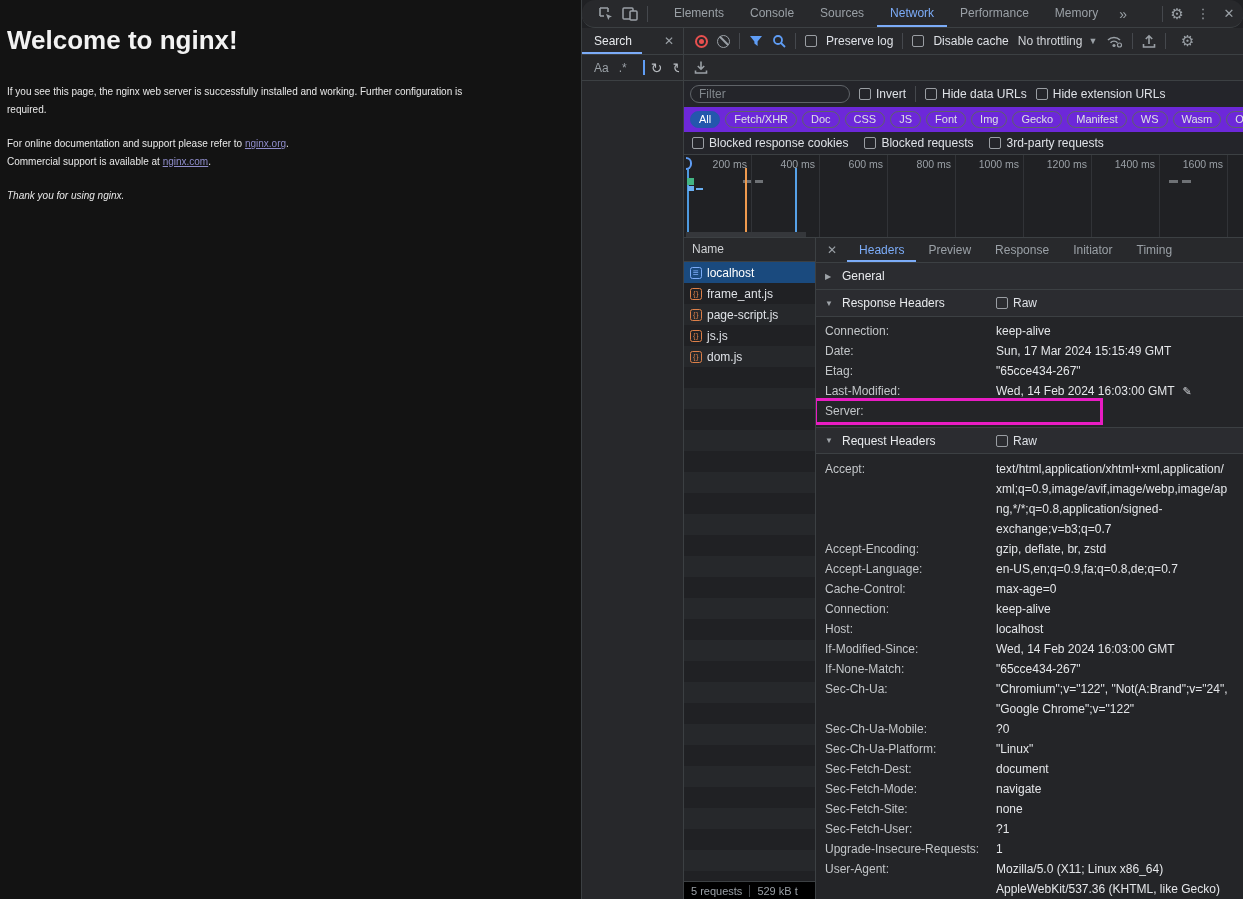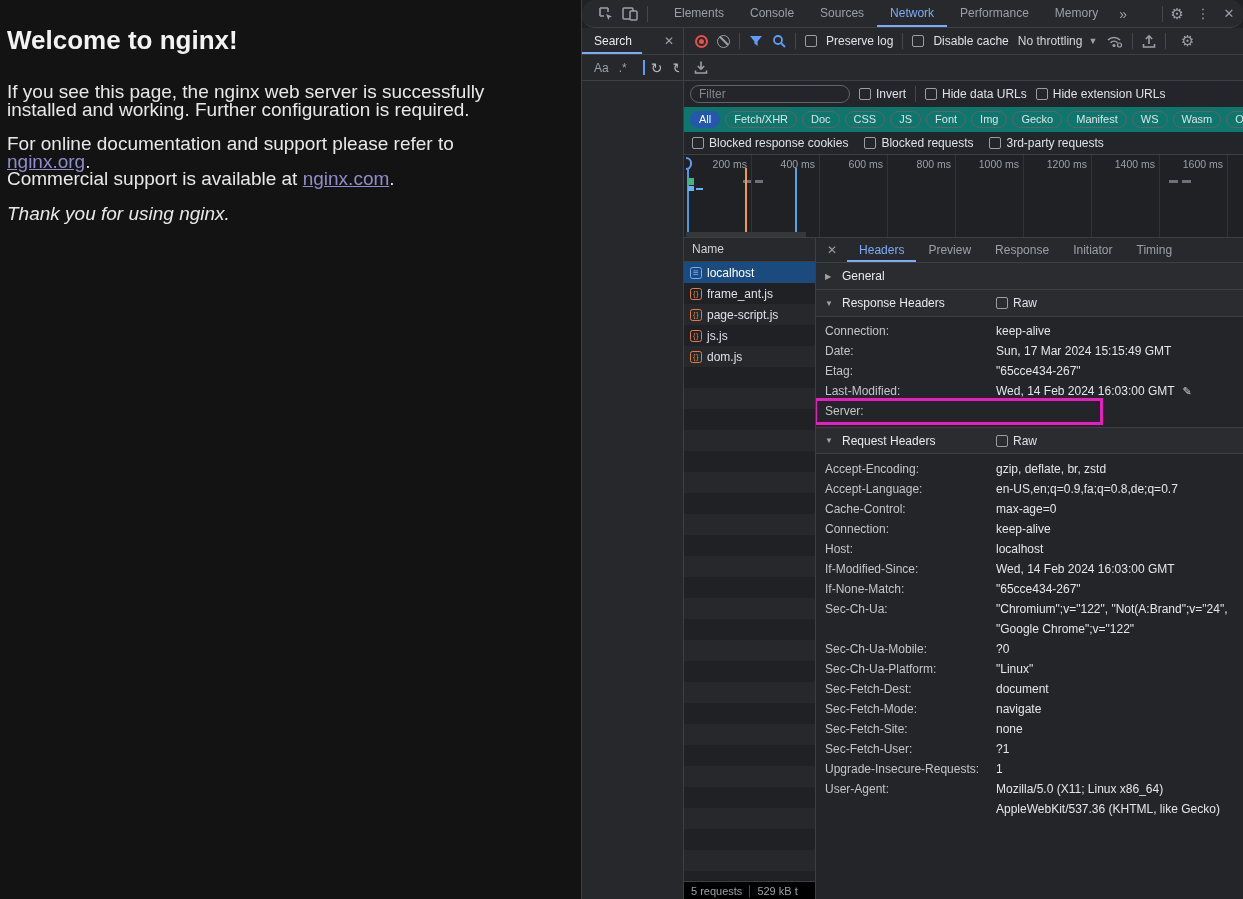--- a/index.html
+++ b/index.html
@@ -4,21 +4,21 @@
 <style>
   * { box-sizing: border-box; margin: 0; padding: 0; }
   html,body { width:1243px; height:899px; overflow:hidden; background:#131313;
     font-family:"Liberation Sans", sans-serif; }
   .screen { position:relative; width:1243px; height:899px; }
 
   
   .nginx-page { position:absolute; left:0; top:0; width:581px; height:899px;
     background:#131313; color:#e8e8e8; padding:8px 0 0 7px; }
   .nginx-page h1 { font-size:26px; font-weight:bold; color:#f2f2f2; margin:17px 0 27px 0; letter-spacing:0; }
-  .nginx-page p { font-size:19px; line-height:17.5px; margin:17px 0; width:478px; }
+  .nginx-page p { font-size:10px; line-height:17.5px; margin:17px 0; width:478px; }
   .nginx-page p.italic { font-style:italic; }
   .nginx-page a { color:#8f8dcb; text-decoration:underline; }
 
   
   .devtools { position:absolute; left:581px; top:0; width:662px; height:899px;
     background:#202124; color:#dee1e6; font-size:12px; border-left:1px solid #3c4043;
     display:flex; flex-direction:column; overflow:hidden; }
   .vdiv { width:1px; height:16px; background:#45484d; flex:none; }
   .grow { flex:1; }
 
@@ -67,21 +67,21 @@
 
   .nt-subrow { height:26px; flex:none; display:flex; align-items:center;
     border-bottom:1px solid #3c4043; padding-left:10px; background:#28292c; }
 
   .nt-filterrow { height:26px; flex:none; display:flex; align-items:center; gap:9px; padding-left:6px; background:#24252a; }
   .filter-input { width:160px; height:18px; border:1px solid #5f6368; border-radius:9px;
     background:transparent; color:#dee1e6; font-size:12px; padding:0 8px; outline:none; }
   .filter-input::placeholder { color:#80868b; }
   .chk-group { display:flex; align-items:center; gap:5px; }
 
-  .nt-chiprow { height:25px; flex:none; display:flex; align-items:center; gap:5px; padding-left:6px; background:#0f766e; }
+  .nt-chiprow { height:25px; flex:none; display:flex; align-items:center; gap:5px; padding-left:6px; background:#6d28d9; }
   .chip { height:17px; line-height:15px; padding:0 8px; border:1px solid #5f6368; border-radius:9px;
     font-size:11px; color:#dde1e5; white-space:nowrap; }
   .chip.selected { background:#2457ad; border-color:#2457ad; color:#fff; }
 
   .nt-blockedrow { height:23px; flex:none; display:flex; align-items:center; gap:16px;
     padding-left:8px; background:#24252a; border-bottom:1px solid #3c4043; }
 
   
   .timeline { height:83px; flex:none; position:relative; background:#202124; border-bottom:1px solid #3c4043; overflow:hidden; }
   .tl-ticks { position:absolute; inset:0; display:flex; }
@@ -434,20 +434,24 @@
               <div class="sec-hdr bt" style="margin-top:6px">
                 <span class="tri">▼</span>
                 <span>Request Headers</span>
                 <span class="rawwrap">
                   <span class="cb"></span>
                   <span class="cb-label">Raw</span>
                 </span>
               </div>
               <div style="padding-top:5px">
 
+                  <div class="kv">
+                    <span class="k">Accept:</span>
+                    <span class="v">text/html,application/xhtml+xml,application/xml;q=0.9,image/avif,image/webp,image/apng,*/*;q=0.8,application/signed-exchange;v=b3;q=0.7</span>
+                  </div>
 
                   <div class="kv">
                     <span class="k">Accept-Encoding:</span>
                     <span class="v">gzip, deflate, br, zstd</span>
                   </div>
 
                   <div class="kv">
                     <span class="k">Accept-Language:</span>
                     <span class="v">en-US,en;q=0.9,fa;q=0.8,de;q=0.7</span>
                   </div>

